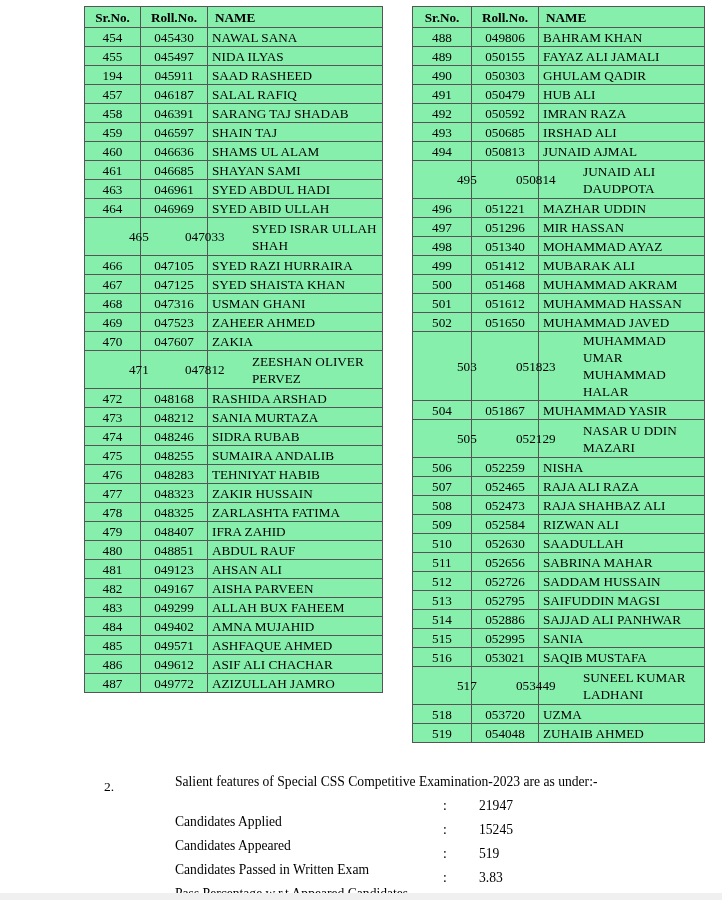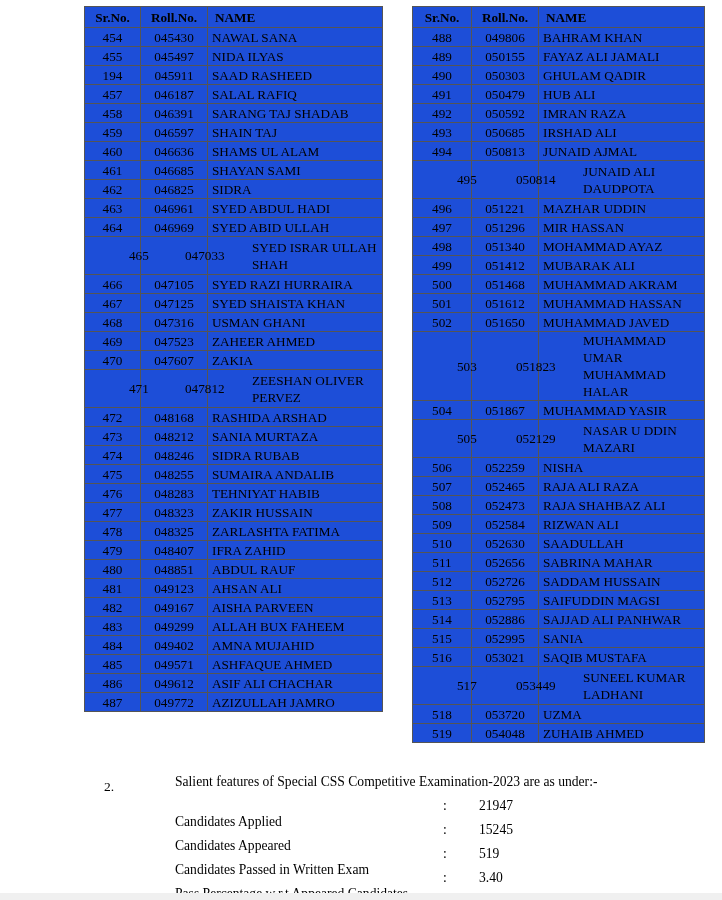--- a/index.html
+++ b/index.html
@@ -20,21 +20,21 @@
   .tables-area {
     position: absolute;
     top: 6px;
     left: 0;
     width: 722px;
   }
   table.roll-table {
     position: absolute;
     border-collapse: collapse;
     table-layout: fixed;
-    background: #1d4ed8;
+    background: #86efac;
   }
   table.roll-table.left  { left: 84px;  width: 299px; }
   table.roll-table.right { left: 412px; width: 293px; }
 
   table.roll-table td, table.roll-table th {
     border: 1px solid #ululu;
   }
   table.roll-table th, table.roll-table td {
     border: 1px solid #555;
     padding: 0 4px;
@@ -165,25 +165,20 @@
         </tr>
         <tr class="row-1">
           <td class="c-sr">460</td>
           <td class="c-roll">046636</td>
           <td class="c-name">SHAMS UL ALAM</td>
         </tr>
         <tr class="row-1">
           <td class="c-sr">461</td>
           <td class="c-roll">046685</td>
           <td class="c-name">SHAYAN SAMI</td>
-        </tr>
-        <tr class="row-1">
-          <td class="c-sr">462</td>
-          <td class="c-roll">046825</td>
-          <td class="c-name">SIDRA</td>
         </tr>
         <tr class="row-1">
           <td class="c-sr">463</td>
           <td class="c-roll">046961</td>
           <td class="c-name">SYED ABDUL HADI</td>
         </tr>
         <tr class="row-1">
           <td class="c-sr">464</td>
           <td class="c-roll">046969</td>
           <td class="c-name">SYED ABID ULLAH</td>
@@ -496,19 +491,19 @@
           <span class="stat-value">15245</span>
         </div>
         <div class="stat-row">
           <span class="stat-label">Candidates Passed in Written Exam</span>
           <span class="stat-colon">:</span>
           <span class="stat-value">519</span>
         </div>
         <div class="stat-row">
           <span class="stat-label">Pass Percentage w.r.t Appeared Candidates</span>
           <span class="stat-colon">:</span>
-          <span class="stat-value">3.40</span>
+          <span class="stat-value">3.83</span>
         </div>
       </div>
   </div>
 </div>
 
 <div class="bottom-band"></div>
 
 </body></html>

